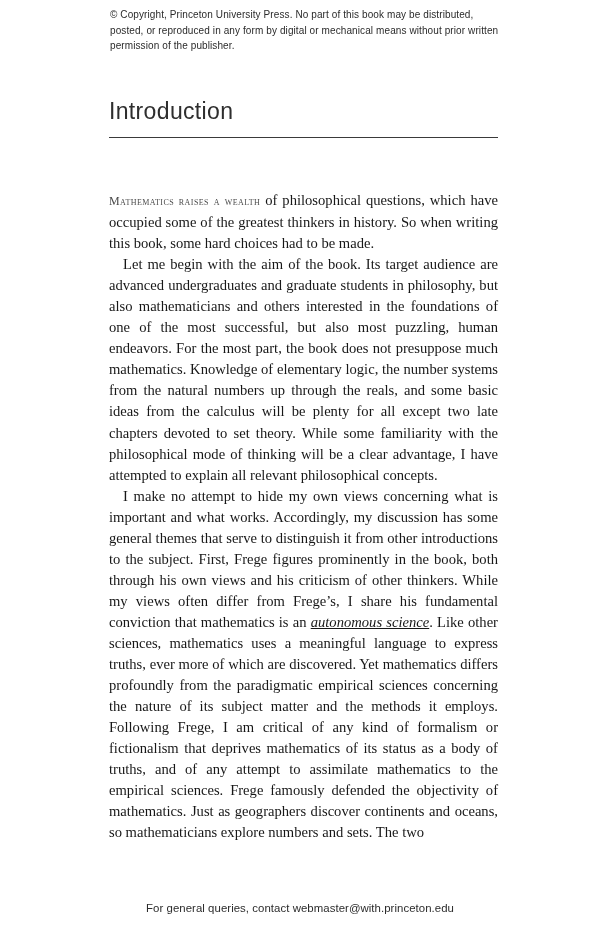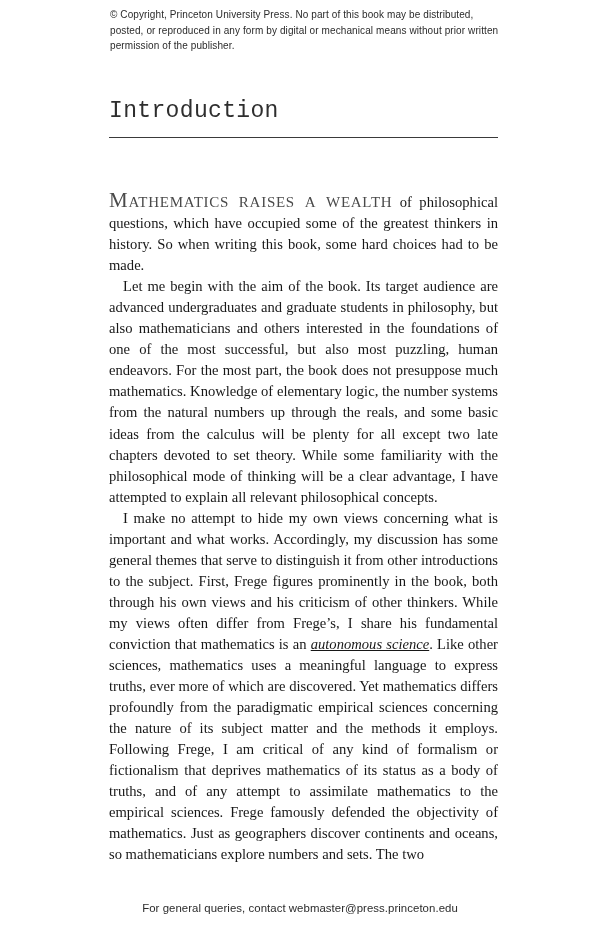--- a/index.html
+++ b/index.html
@@ -35,21 +35,21 @@
     color: #2b2b2b;
     text-align: left;
     letter-spacing: 0.01em;
   }
 
   
   .chapter-heading {
     position: absolute;
     left: 109px;
     top: 96px;
-    font-family: Liberation Mono, monospace;
+    font-family: Liberation Sans, sans-serif;
     font-size: 23px;
     font-weight: 400;
     line-height: 30px;
     color: #2e2e2e;
     letter-spacing: 0.015em;
     margin: 0;
   }
 
   .heading-rule {
     position: absolute;
@@ -79,21 +79,21 @@
     margin: 0;
     text-indent: 14px;
   }
 
   .body-text p.first {
     text-indent: 0;
   }
 
   .smallcaps {
     font-variant: small-caps;
-    font-size: 21px;
+    font-size: 12px;
     letter-spacing: 0.035em;
     color: #4a4a4a;
   }
 
   .italic {
     font-style: italic;
     text-decoration: underline;
   }
 
   
@@ -124,15 +124,15 @@
   <div class="body-text">
 
     <p class="first"><span class="smallcaps">Mathematics raises a wealth</span><span> of philosophical questions, which have occupied some of the greatest thinkers in history. So when writing this book, some hard choices had to be made.</span></p>
 
     <p><span>Let me begin with the aim of the book. Its target audience are advanced undergraduates and graduate students in philosophy, but also mathematicians and others interested in the foundations of one of the most successful, but also most puzzling, human endeavors. For the most part, the book does not presuppose much mathematics. Knowledge of elementary logic, the number systems from the natural numbers up through the reals, and some basic ideas from the calculus will be plenty for all except two late chapters devoted to set theory. While some familiarity with the philosophical mode of thinking will be a clear advantage, I have attempted to explain all relevant philosophical concepts.</span></p>
 
     <p><span>I make no attempt to hide my own views concerning what is important and what works. Accordingly, my discussion has some general themes that serve to distinguish it from other introductions to the subject. First, Frege figures prominently in the book, both through his own views and his criticism of other thinkers. While my views often differ from Frege’s, I share his fundamental conviction that mathematics is an </span><span class="italic">autonomous science</span><span>. Like other sciences, mathematics uses a meaningful language to express truths, ever more of which are discovered. Yet mathematics differs profoundly from the paradigmatic empirical sciences concerning the nature of its subject matter and the methods it employs. Following Frege, I am critical of any kind of formalism or fictionalism that deprives mathematics of its status as a body of truths, and of any attempt to assimilate mathematics to the empirical sciences. Frege famously defended the objectivity of mathematics. Just as geographers discover continents and oceans, so mathematicians explore numbers and sets. The two</span></p>
 
   </div>
 
-  <div class="footer-queries">For general queries, contact webmaster@press.princeton.edu</div>
+  <div class="footer-queries">For general queries, contact webmaster@with.princeton.edu</div>
 
 </div>
 
 </body></html>

